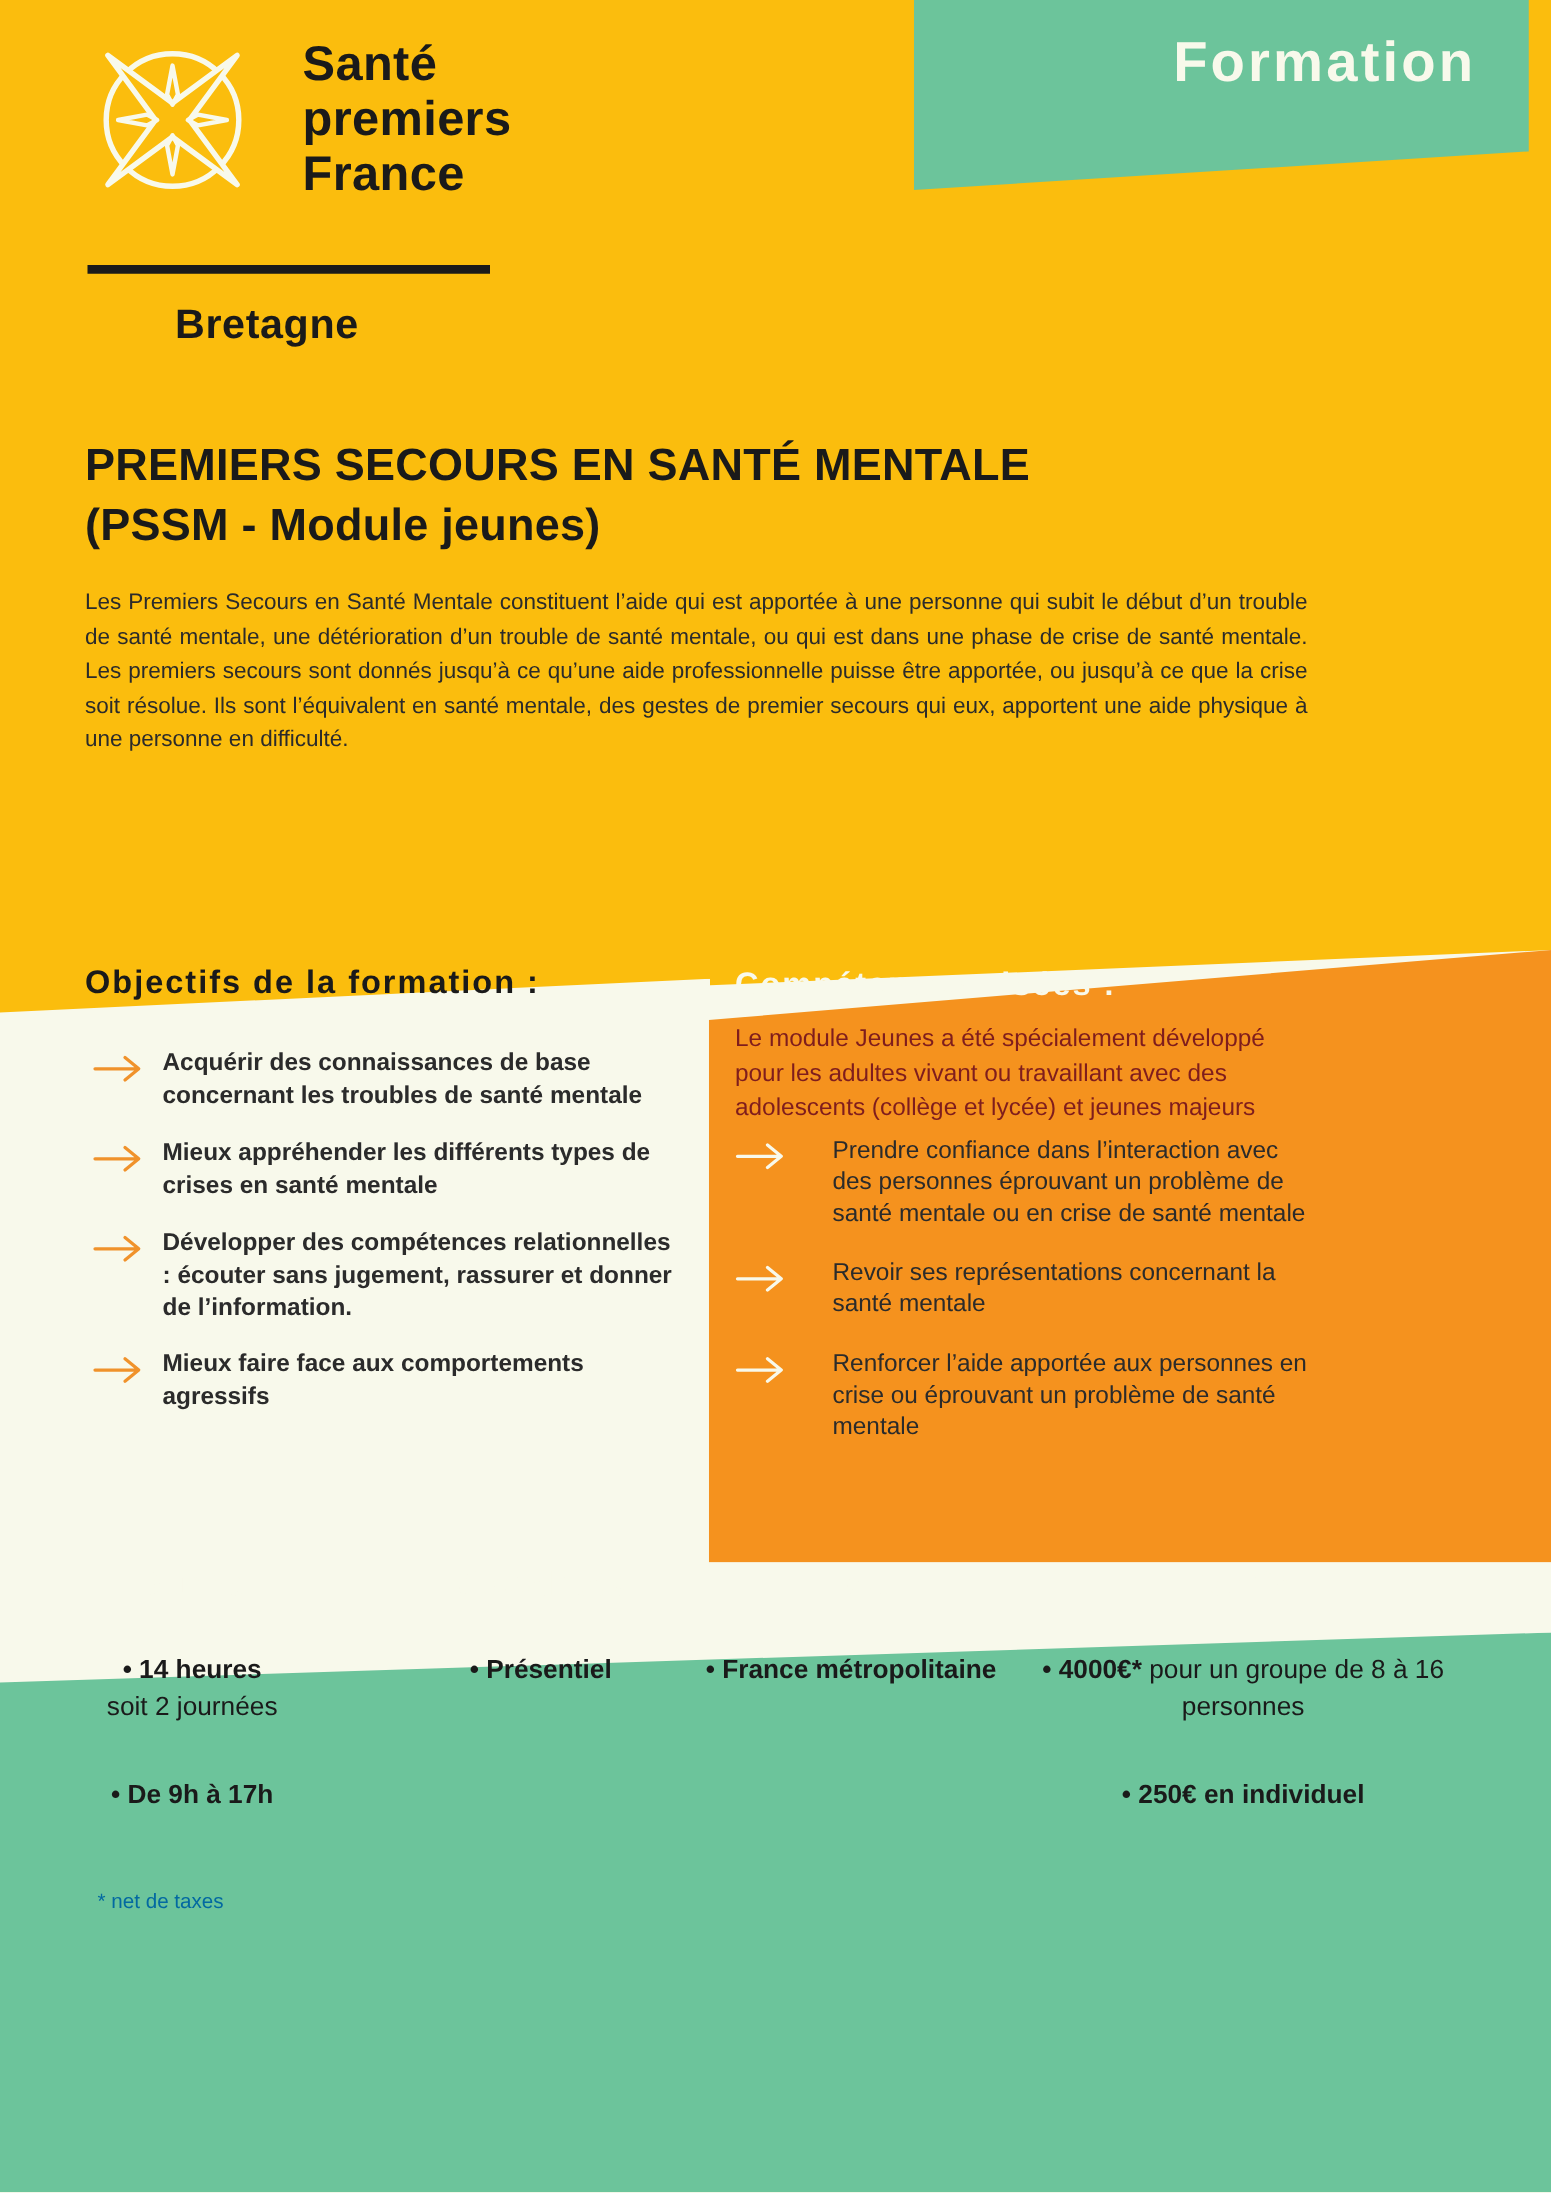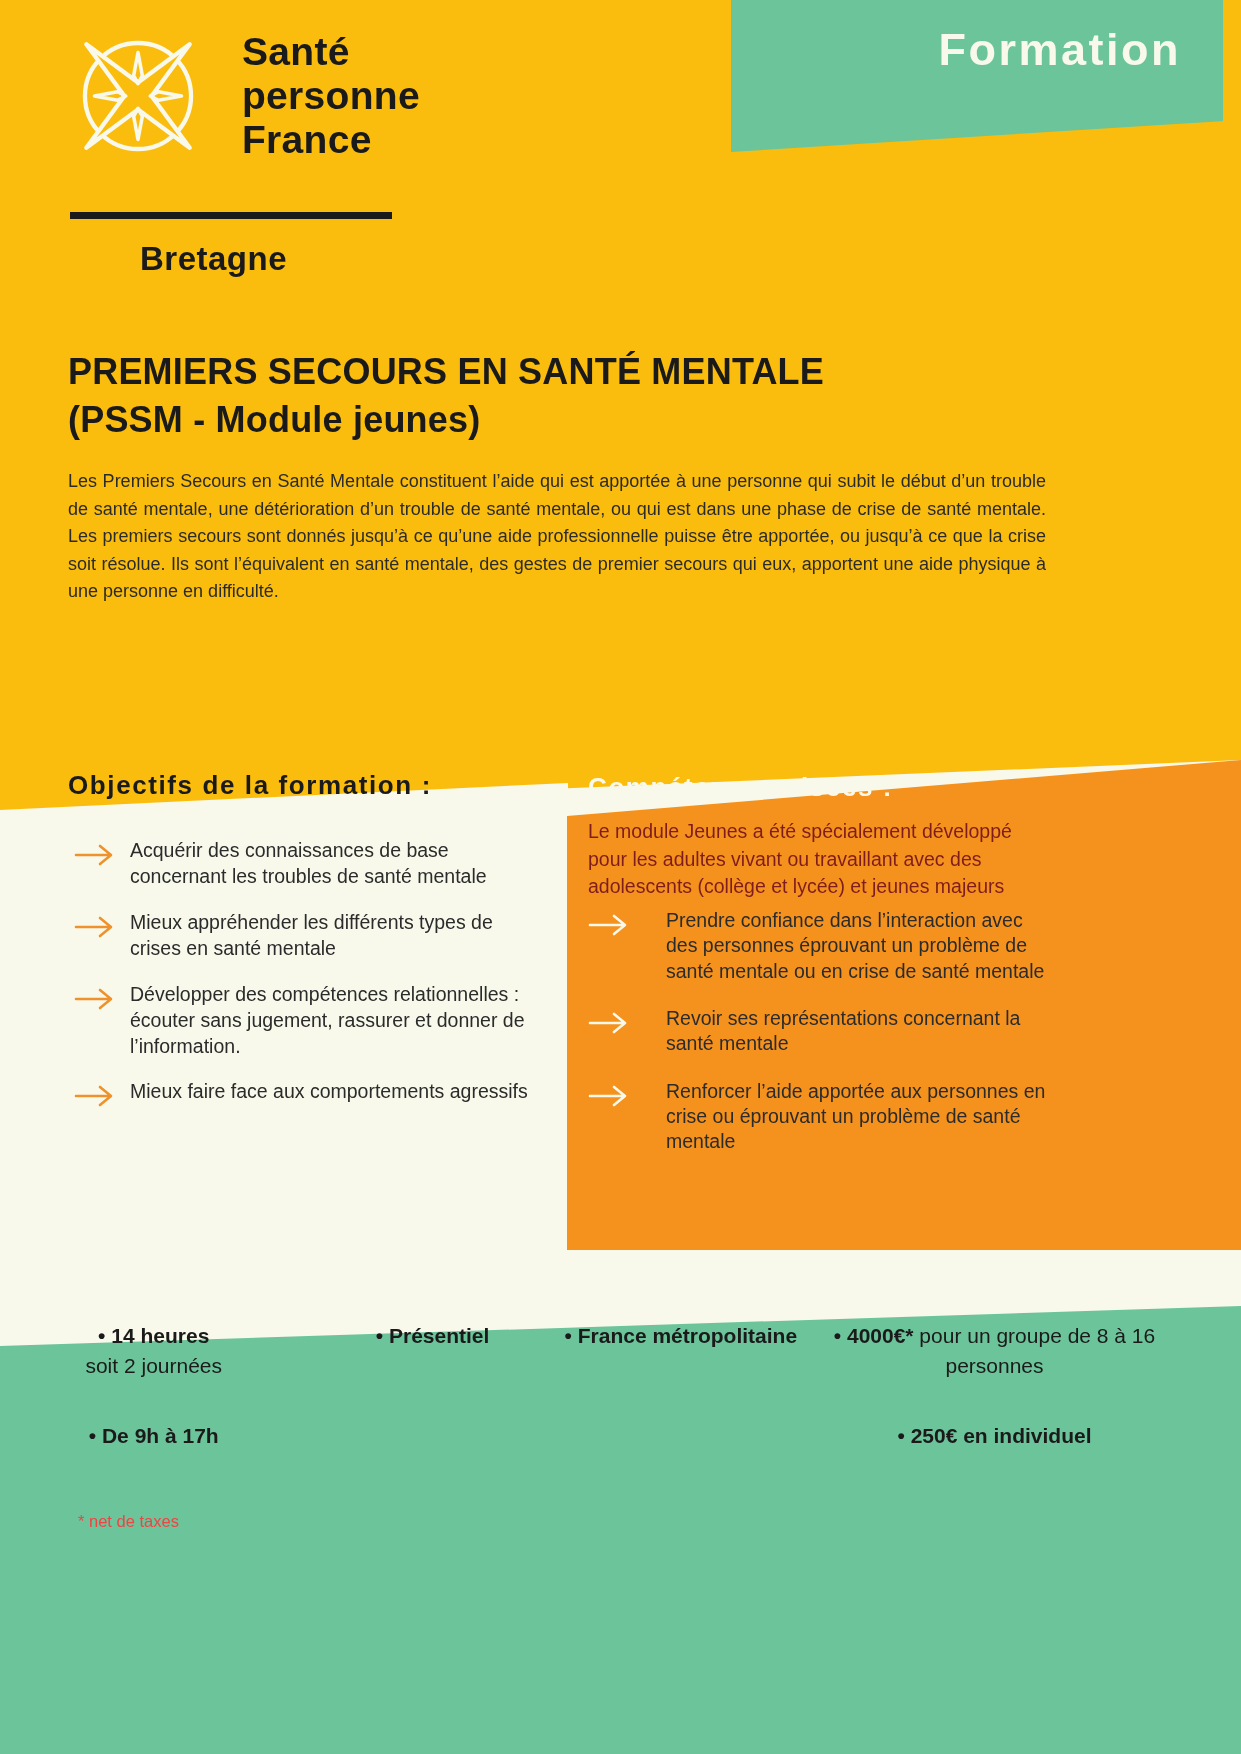--- a/index.html
+++ b/index.html
@@ -136,21 +136,21 @@
   .skills-intro {
     position: absolute;
     left: 588px; top: 818px;
     width: 460px;
     color: #7f1d1d;
     font-size: 19.5px;
     line-height: 1.42;
   }
 
   .arrow-list { position: absolute; }
-  #objectives-list { left: 68px; top: 838px; width: 470px; }
+  #objectives-list { left: 68px; top: 838px; width: 470px; font-weight: bold; }
   #skills-list { left: 588px; top: 908px; width: 462px; }
 
   .arrow-item {
     display: flex;
     align-items: flex-start;
     margin-bottom: 20px;
   }
   .arrow-icon {
     flex: none;
     width: 42px;
@@ -198,21 +198,21 @@
   .fcol-body { color: #1A1A1A; font-size: 21px; line-height: 1.42; }
   .fbul { margin-bottom: 14px; }
   .fbul .b { font-weight: bold; }
   .fbul .dot { font-weight: bold; }
   .spacer-line { height: 26px; }
 
   .net-note {
     position: absolute;
     left: 78px;
     top: 1512px;
-    color: #ef4444;
+    color: #0369a1;
     font-size: 16.5px;
   }
 </style>
 </head>
 <body>
 
 <div class="page">
 
   <div class="hero"></div>
 
@@ -224,21 +224,21 @@
     <svg class="logo-mark" viewBox="0 0 100 100">
       <circle cx="50" cy="50" r="39" fill="none" stroke="#F8F9EB" stroke-width="3.2"></circle>
       <path d="M12 12 L50 40 L88 12 L60 50 L88 88 L50 60 L12 88 L40 50 Z" fill="#FBBD0D" stroke="#F8F9EB" stroke-width="3.2" stroke-linejoin="round"></path>
       <path d="M50 18 L53.2 35 L50 41 L46.8 35 Z" fill="none" stroke="#F8F9EB" stroke-width="2.6" stroke-linejoin="round"></path>
       <path d="M50 82 L53.2 65 L50 59 L46.8 65 Z" fill="none" stroke="#F8F9EB" stroke-width="2.6" stroke-linejoin="round"></path>
       <path d="M18 50 L35 53.2 L41 50 L35 46.8 Z" fill="none" stroke="#F8F9EB" stroke-width="2.6" stroke-linejoin="round"></path>
       <path d="M82 50 L65 53.2 L59 50 L65 46.8 Z" fill="none" stroke="#F8F9EB" stroke-width="2.6" stroke-linejoin="round"></path>
     </svg>
     <div class="logo-text">
       <div>Santé</div>
-      <div>personne</div>
+      <div>premiers</div>
       <div>France</div>
     </div>
   </div>
 
   <div class="rule"></div>
   <div class="region">Bretagne</div>
 
   <div class="doc-title">
     <div>PREMIERS SECOURS EN SANTÉ MENTALE</div>
     <div class="l2">(PSSM - Module jeunes)</div>

